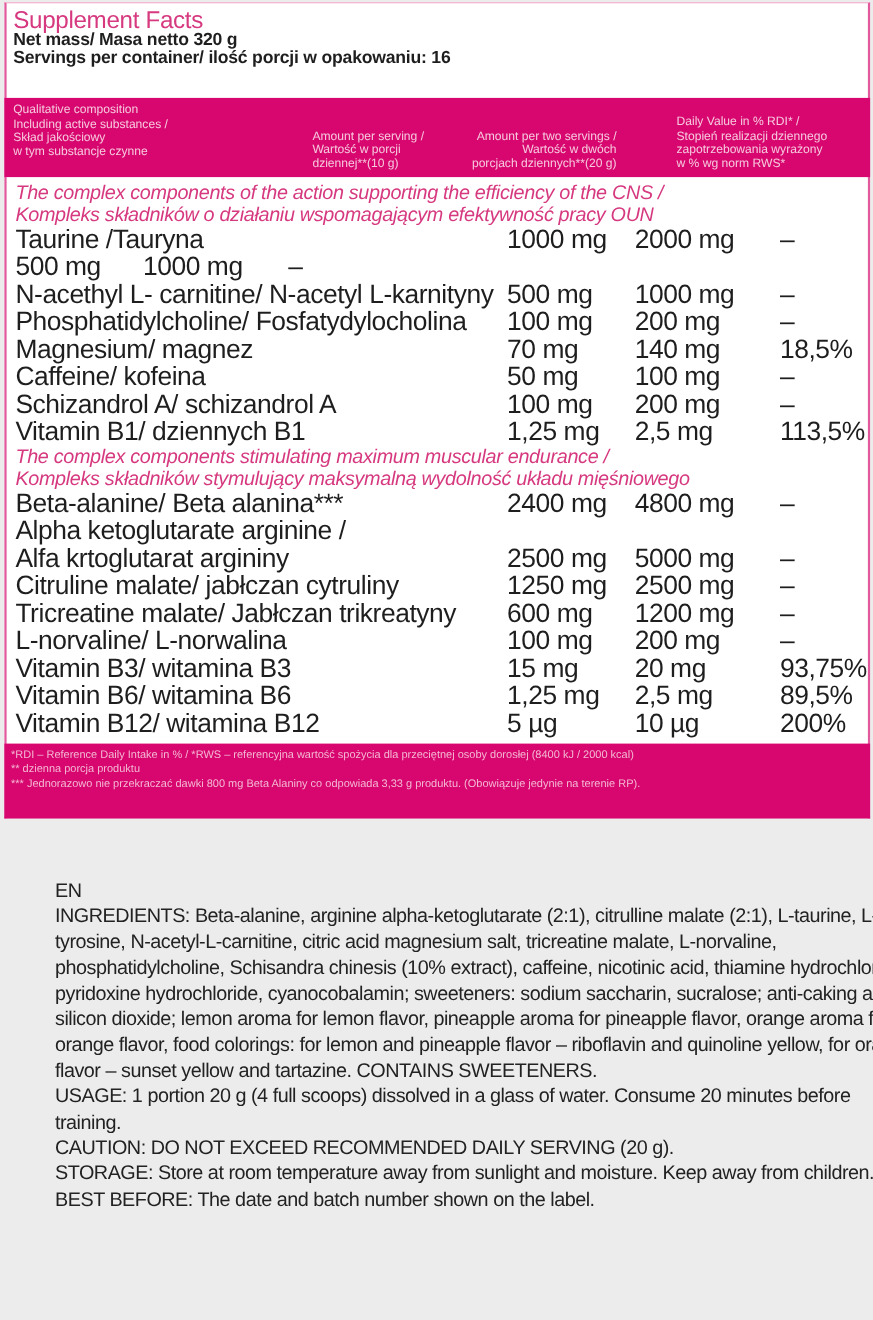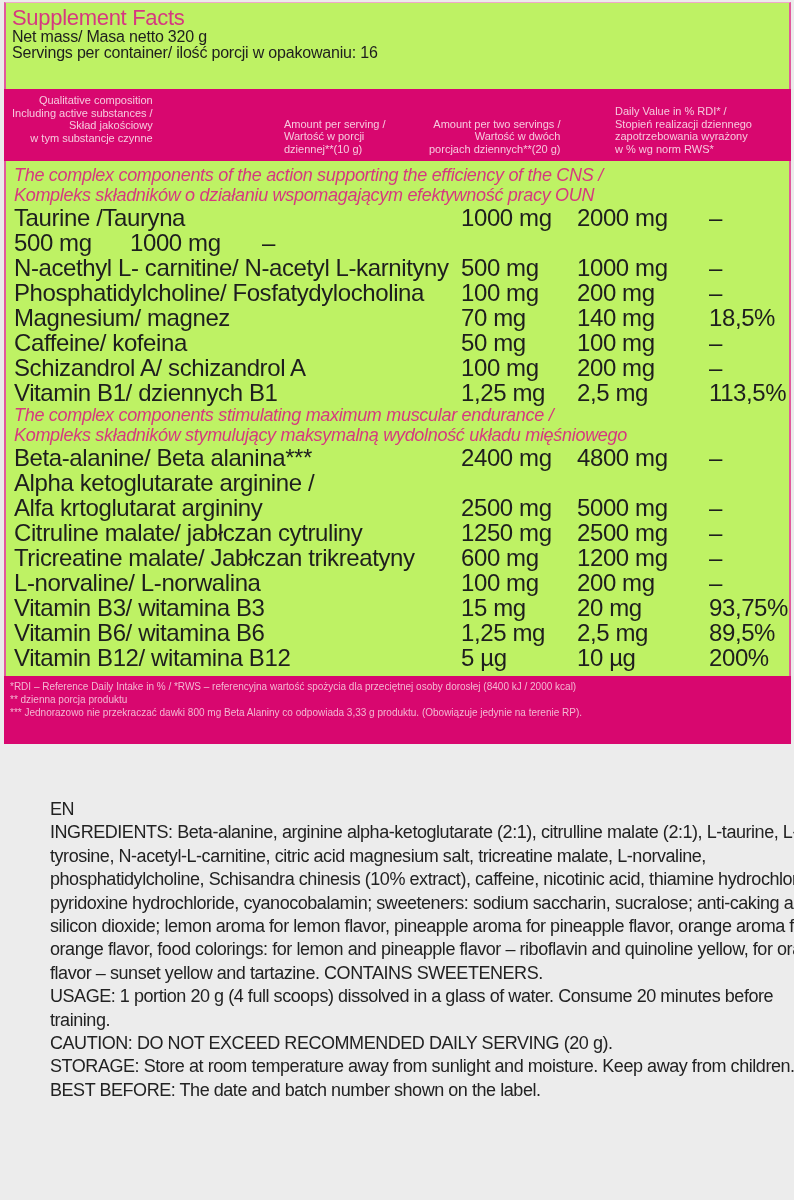--- a/index.html
+++ b/index.html
@@ -5,35 +5,35 @@
     html, body { margin: 0; padding: 0; }
     body {
       width: 794px; height: 1200px; overflow: hidden;
       background: #ececec;
       font-family: "Liberation Sans", sans-serif;
       color: #1e1e1e;
     }
     .facts-box {
       position: absolute; left: 4px; top: 2px; width: 783px;
       border: 2px solid #e25a9c; border-top: 1px solid #f0a9c9;
-      background: #bef264;
+      background: #ffffff;
     }
     .facts-top { padding: 4px 0 0 6px; height: 86px; box-sizing: border-box; }
     .facts-title {
       font-size: 22px; color: #d6397f; line-height: 22px; letter-spacing: -0.3px;
     }
-    .facts-line { font-size: 16px; line-height: 16px; letter-spacing: -0.2px; }
+    .facts-line { font-size: 16px; line-height: 16px; letter-spacing: -0.2px; font-weight: bold; }
     .head-row {
       background: #d8076f; color: #f6c9de;
       font-size: 11px; line-height: 12.5px;
       height: 72px; position: relative; box-sizing: border-box;
       margin: 0 -2px 0 -2px; padding-left: 2px;
     }
     .head-row .hc { position: absolute; bottom: 6px; }
-    .hc.c1 { left: 8px; top: 5px; bottom: auto; text-align: right; }
+    .hc.c1 { left: 8px; top: 5px; bottom: auto; }
     .hc.c2 { left: 280px; }
     .hc.c3 { left: 425px; text-align: right; }
     .hc.c4 { left: 611px; }
     .body { padding: 4px 0 6px 8px; }
     .section-title {
       color: #d6397f; font-size: 18px; line-height: 20px; letter-spacing: -0.3px; font-style: italic;
     }
     .row { display: flex; font-size: 24px; line-height: 25px; letter-spacing: -0.4px; height: 25px; }
     .row .n { width: 447px; white-space: nowrap; }
     .row .a1 { width: 116px; }

